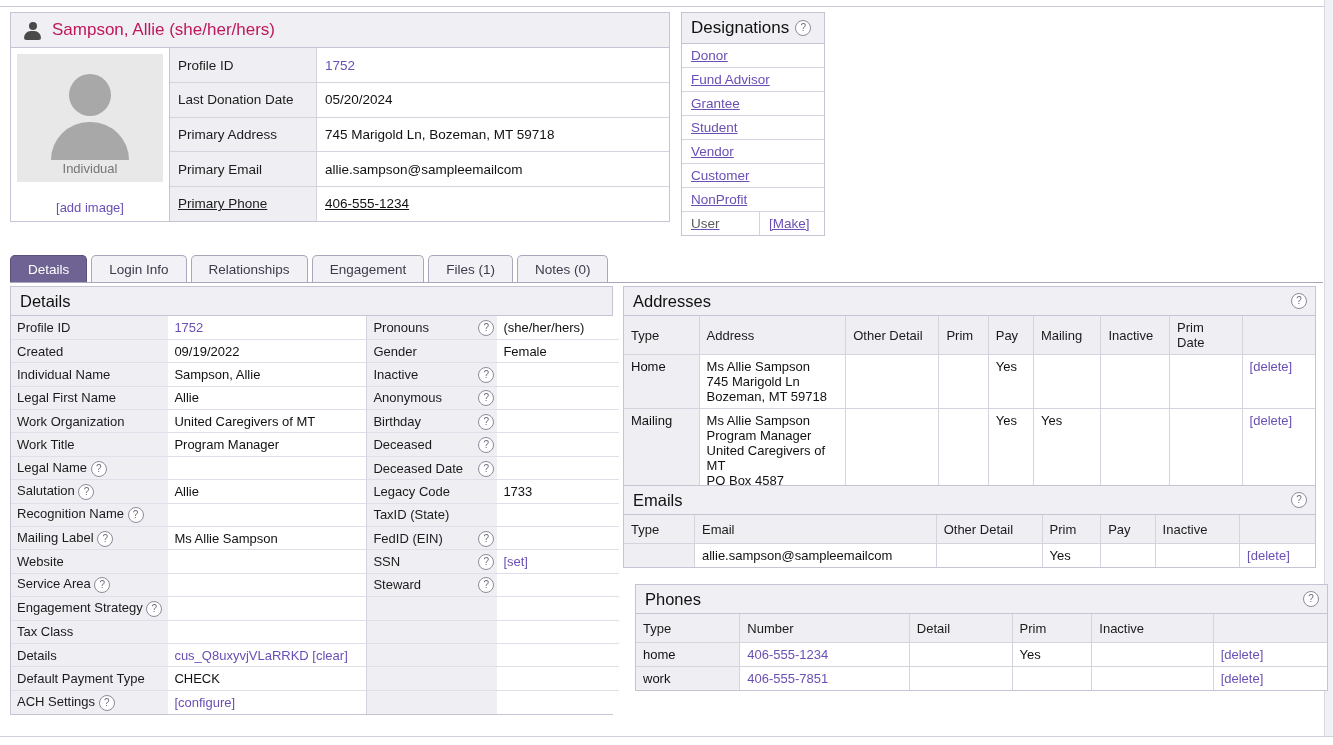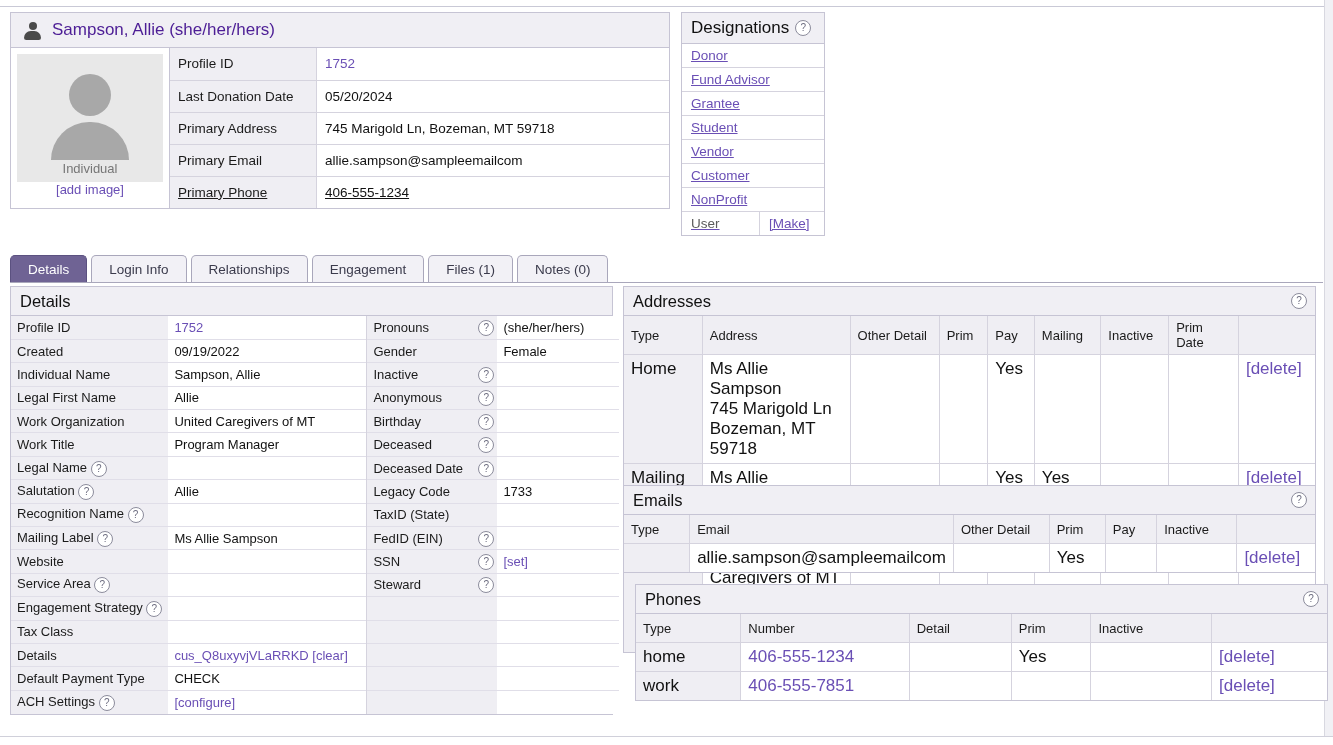--- a/index.html
+++ b/index.html
@@ -40,21 +40,21 @@
   .profile-title {
     background: #f0eff4;
     border: 1px solid #c6c4d4;
     border-bottom: none;
     height: 34px;
     display: flex;
     align-items: center;
     padding-left: 12px;
     gap: 10px;
     font-size: 17px;
-    color: #4c1d95;
+    color: #be185d;
   }
   .person-icon { width: 19px; height: 19px; position: relative; display:inline-block; }
   .person-icon .head {
     position: absolute; left: 5.5px; top: 1px; width: 8px; height: 8px; border-radius: 50%;
     background: #4a4a4a;
   }
   .person-icon .body {
     position: absolute; left: 1px; top: 10px; width: 17px; height: 9px;
     border-radius: 9px 9px 3px 3px; background: #4a4a4a;
   }
@@ -78,21 +78,21 @@
   }
   .avatar-glyph { position:absolute; left:50%; top: 20px; transform: translateX(-50%); }
   .avatar-glyph .h { width: 42px; height: 42px; border-radius: 50%; background: #a8a8a8; margin: 0 auto; }
   .avatar-glyph .b { width: 78px; height: 38px; border-radius: 40px 40px 0 0; background: #a8a8a8; margin-top: 6px; }
   .avatar-label {
     position: absolute; bottom: 6px; left: 0; right: 0;
     text-align: center; color: #767676; font-size: 13px;
   }
   .add-image {
     display: block;
-    margin-top: 0;
+    margin-top: 18px;
     color: #6a4fb5;
     font-size: 13px;
     text-decoration: none;
   }
 
   .info-table { border-collapse: collapse; width: 510px; }
   .info-table tr { height: 32px; }
   .info-table td {
     border-bottom: 1px solid #d5d3de;
     padding: 4px 8px;
@@ -235,21 +235,21 @@
     text-align: left;
     padding: 4px 7px;
     font-size: 13px;
     height: 20px;
     color: #1b1b1b;
   }
   .rtable td {
     border-bottom: 1px solid #d5d3de;
     border-right: 1px solid #d5d3de;
     padding: 4px 7px;
-    font-size: 17px;
+    font-size: 13px;
     vertical-align: top;
     background: #ffffff;
   }
   .rtable tr td:last-child, .rtable tr th:last-child { border-right: none; }
   .rtable tr:last-child td { border-bottom: none; }
   .rtable td.typecell { background: #efeef3; }
   .delete-link { color: #6a4fb5; text-decoration: none; white-space: nowrap; }
   .nowrapline { white-space: pre-line; }
 
   .bottom-edge {

